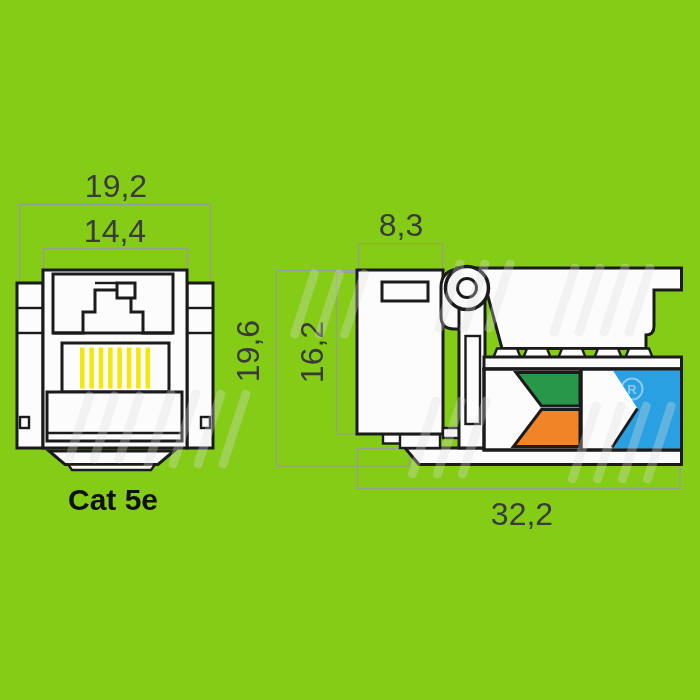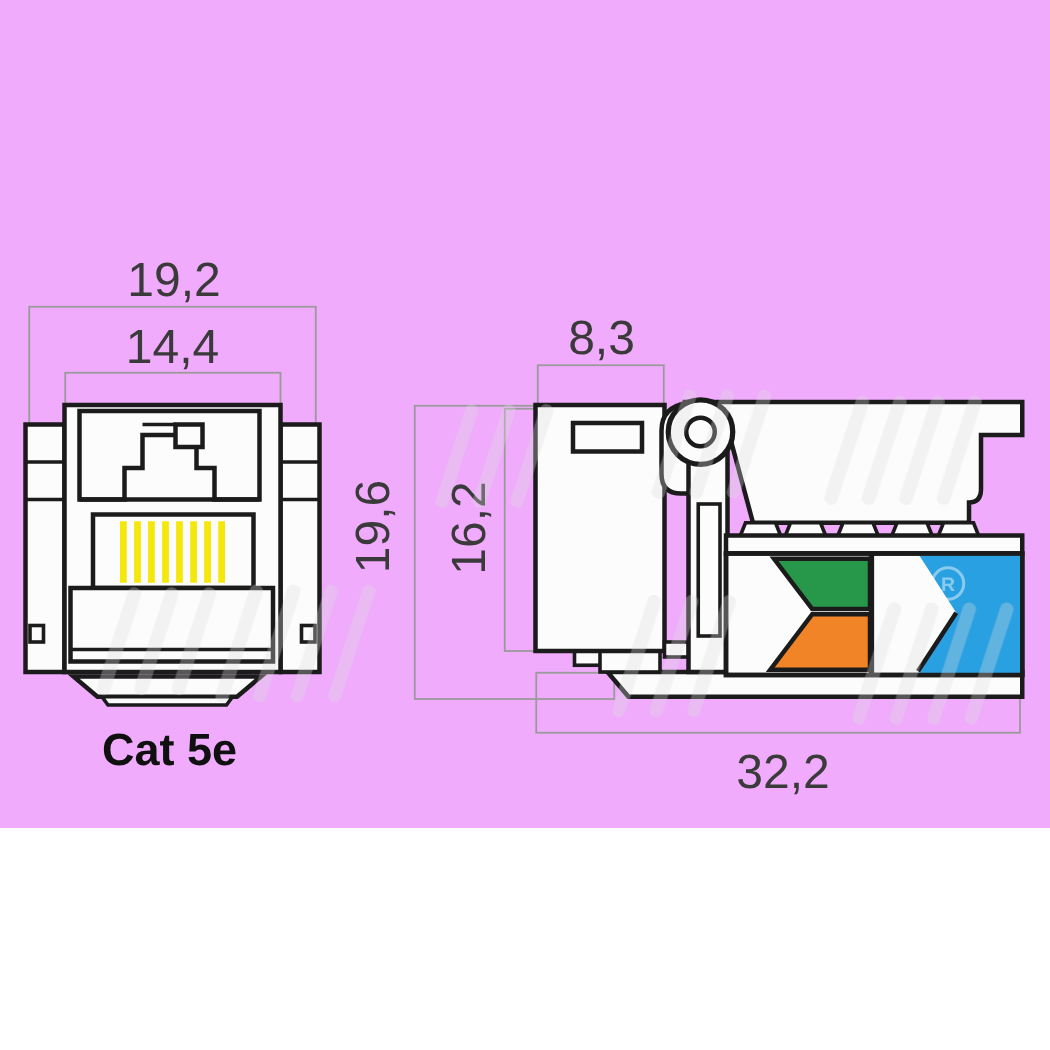--- a/index.html
+++ b/index.html
@@ -1,16 +1,16 @@
 <!DOCTYPE html>
 <html><head>
 <meta charset="utf-8">
 <style>
   html,body{margin:0;padding:0;background:#ffffff;}
-  .stage{width:700px;height:552px;position:relative;background:#f0abfc;overflow:hidden;}
+  .stage{width:700px;height:700px;position:relative;background:#84cc16;overflow:hidden;}
   svg{display:block;}
   text{font-family:"Liberation Sans","DejaVu Sans",sans-serif;}
   .dim-text{font-size:32px;fill:#3a3a3a;}
   .cat-text{font-size:30px;font-weight:bold;fill:#101010;}
   .thin{stroke:#9a9a9a;stroke-width:1.2;fill:none;}
   .thick{stroke:#1b1b1b;stroke-width:3;fill:#fcfcfc;}
   .thick-nf{stroke:#1b1b1b;stroke-width:3;fill:none;}
   .med{stroke:#1b1b1b;stroke-width:2.4;fill:#fcfcfc;}
   .med-nf{stroke:#1b1b1b;stroke-width:2.4;fill:none;}
 </style>

